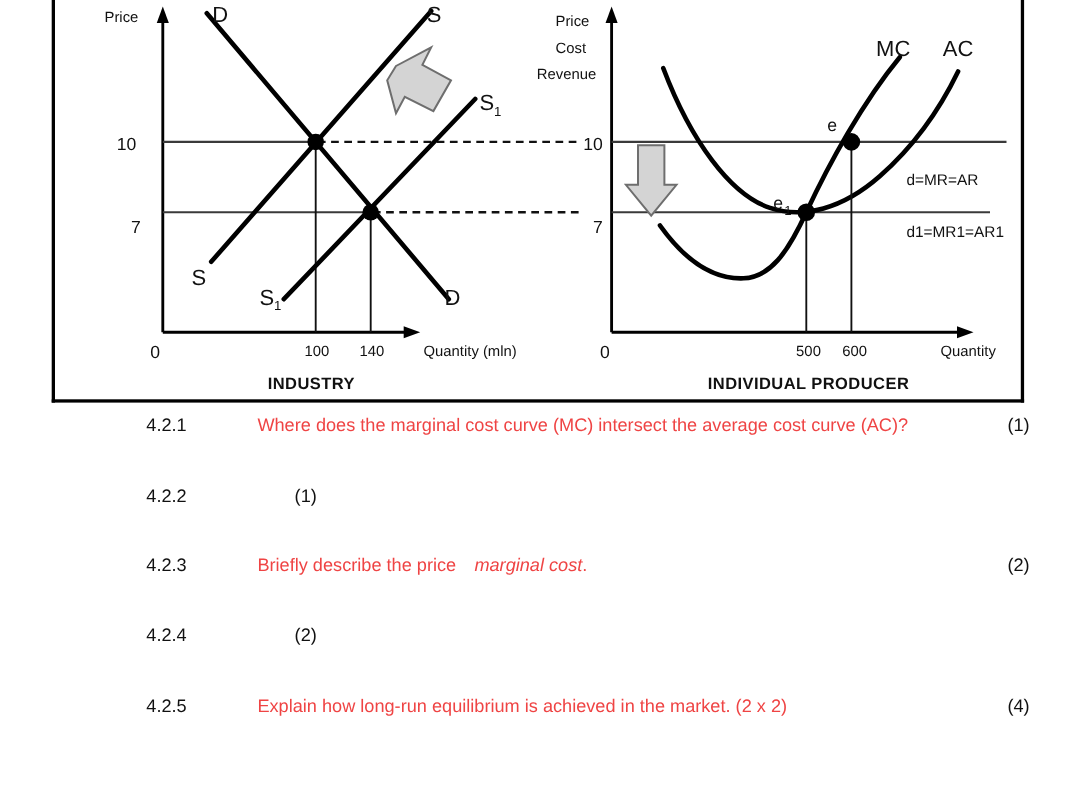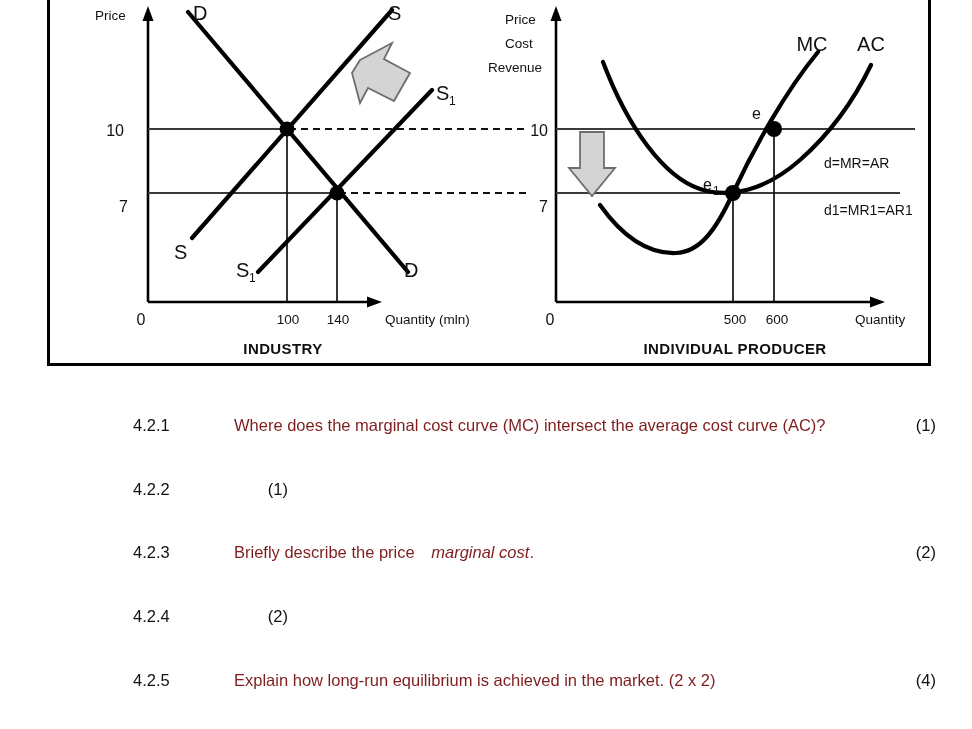--- a/index.html
+++ b/index.html
@@ -62,21 +62,21 @@
     font-size: 15px;
     font-weight: bold;
     letter-spacing: 0.4px;
   }
   .sub { font-size: 12px; }
 
   
   #questions {
     position: absolute;
     left: 0;
-    top: 414px;
+    top: 376px;
     width: 972px;
   }
   .q-row {
     position: relative;
     display: flex;
     align-items: flex-start;
     margin-bottom: 14px;
   }
   .q-num {
     width: 101px;
@@ -86,21 +86,21 @@
     line-height: 1.42;
     color: #111111;
   }
   .q-body {
     flex: 1 1 auto;
     max-width: 648px;
     font-size: 16.5px;
     line-height: 1.42;
     text-align: justify;
     text-justify: inter-word;
-    color: #7f1d1d;
+    color: #ef4444;
   }
   .q-body.nojustify { text-align: left; }
   .q-marks {
     flex: 0 0 auto;
     width: 46px;
     text-align: right;
     font-size: 16.5px;
     line-height: 1.42;
     color: #111111;
     margin-left: 8px;

